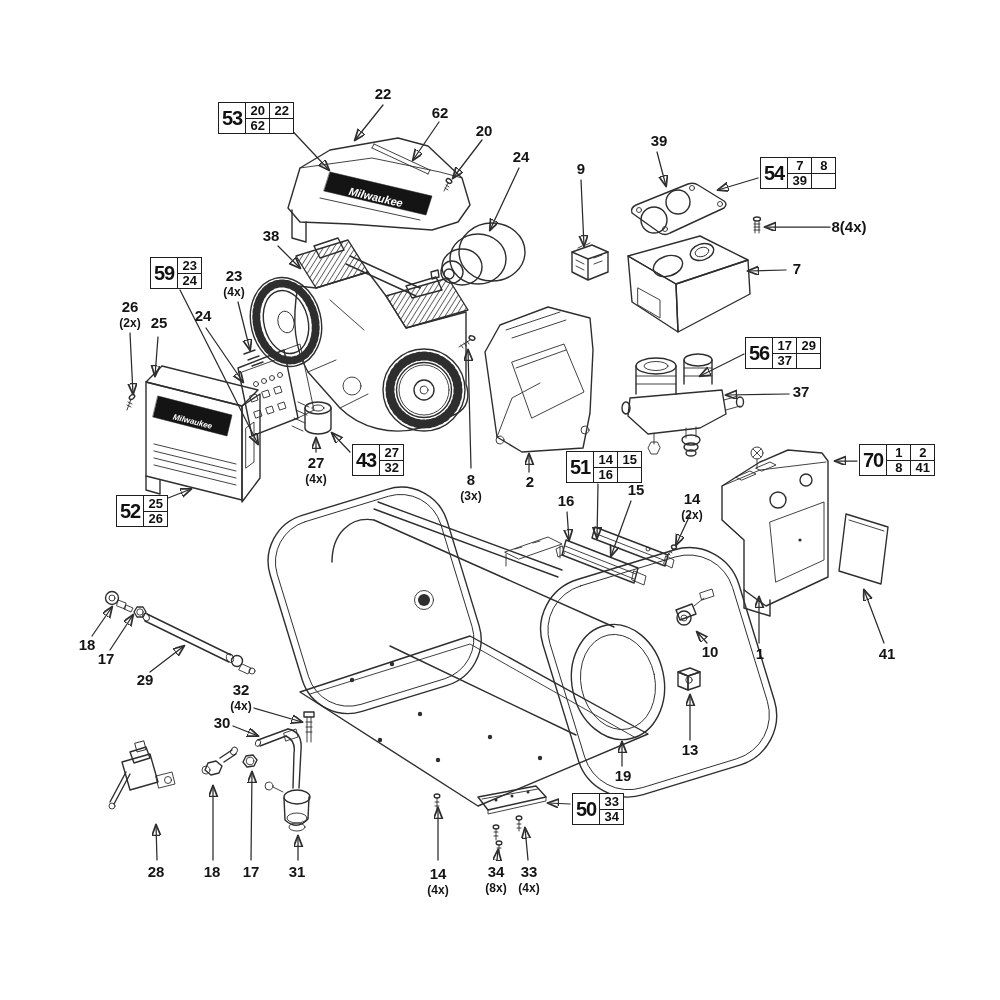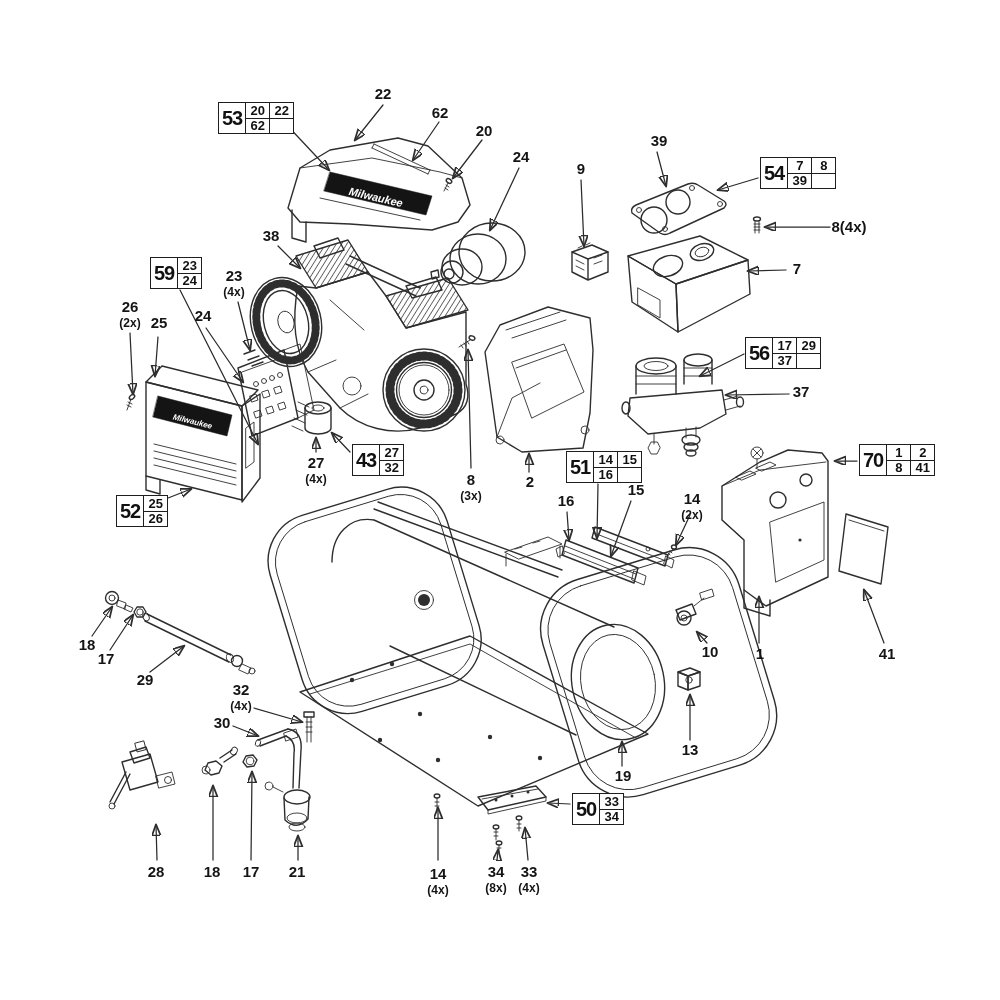--- a/index.html
+++ b/index.html
@@ -432,21 +432,21 @@
 <div class="lbl" style="left:710px;top:644px"><span>10</span></div>
 <div class="lbl" style="left:760px;top:646px"><span>1</span></div>
 <div class="lbl" style="left:887px;top:646px"><span>41</span></div>
 <div class="lbl" style="left:241px;top:682px"><span>32</span><span class="qty">(4x)</span></div>
 <div class="lbl" style="left:222px;top:715px"><span>30</span></div>
 <div class="lbl" style="left:690px;top:742px"><span>13</span></div>
 <div class="lbl" style="left:623px;top:768px"><span>19</span></div>
 <div class="lbl" style="left:156px;top:864px"><span>28</span></div>
 <div class="lbl" style="left:212px;top:864px"><span>18</span></div>
 <div class="lbl" style="left:251px;top:864px"><span>17</span></div>
-<div class="lbl" style="left:297px;top:864px"><span>21</span></div>
+<div class="lbl" style="left:297px;top:864px"><span>31</span></div>
 <div class="lbl" style="left:438px;top:866px"><span>14</span><span class="qty">(4x)</span></div>
 <div class="lbl" style="left:496px;top:864px"><span>34</span><span class="qty">(8x)</span></div>
 <div class="lbl" style="left:529px;top:864px"><span>33</span><span class="qty">(4x)</span></div>
 
 <div class="cbox" style="left:218px;top:102px">
   <div class="main">53</div>
   <div class="grid g2">
     <div class="cell">20</div>
     <div class="cell">22</div>
     <div class="cell">62</div>

